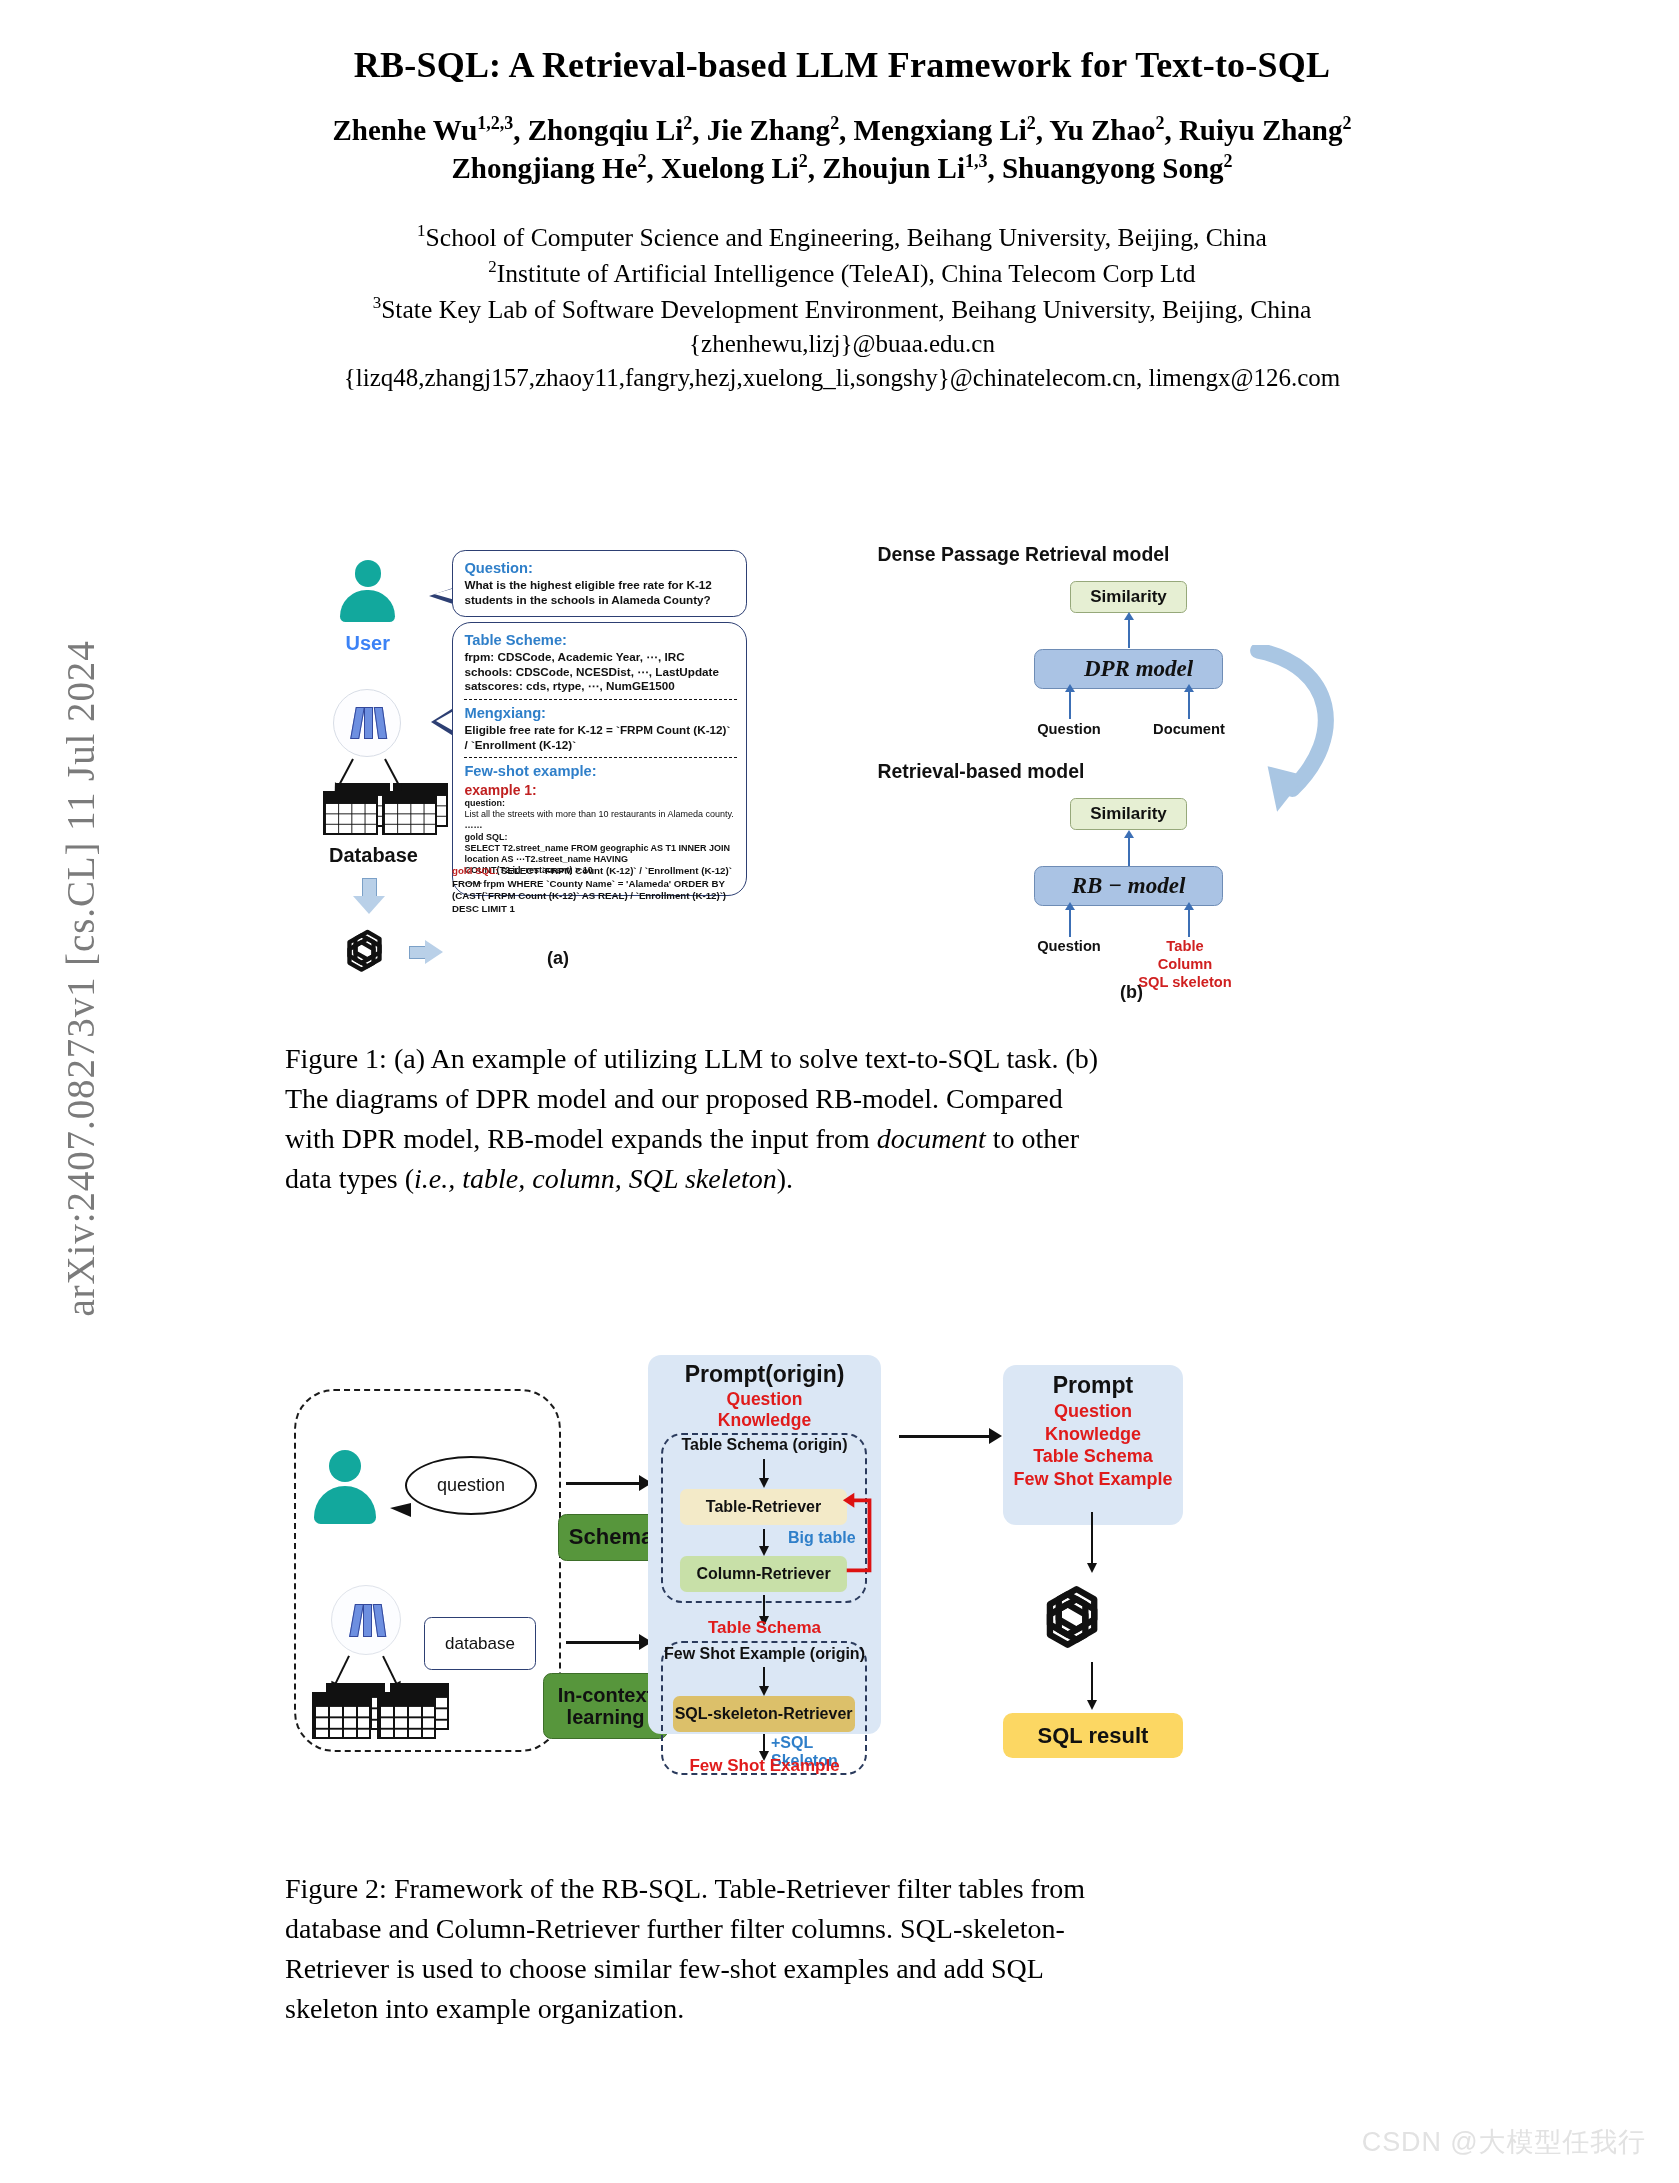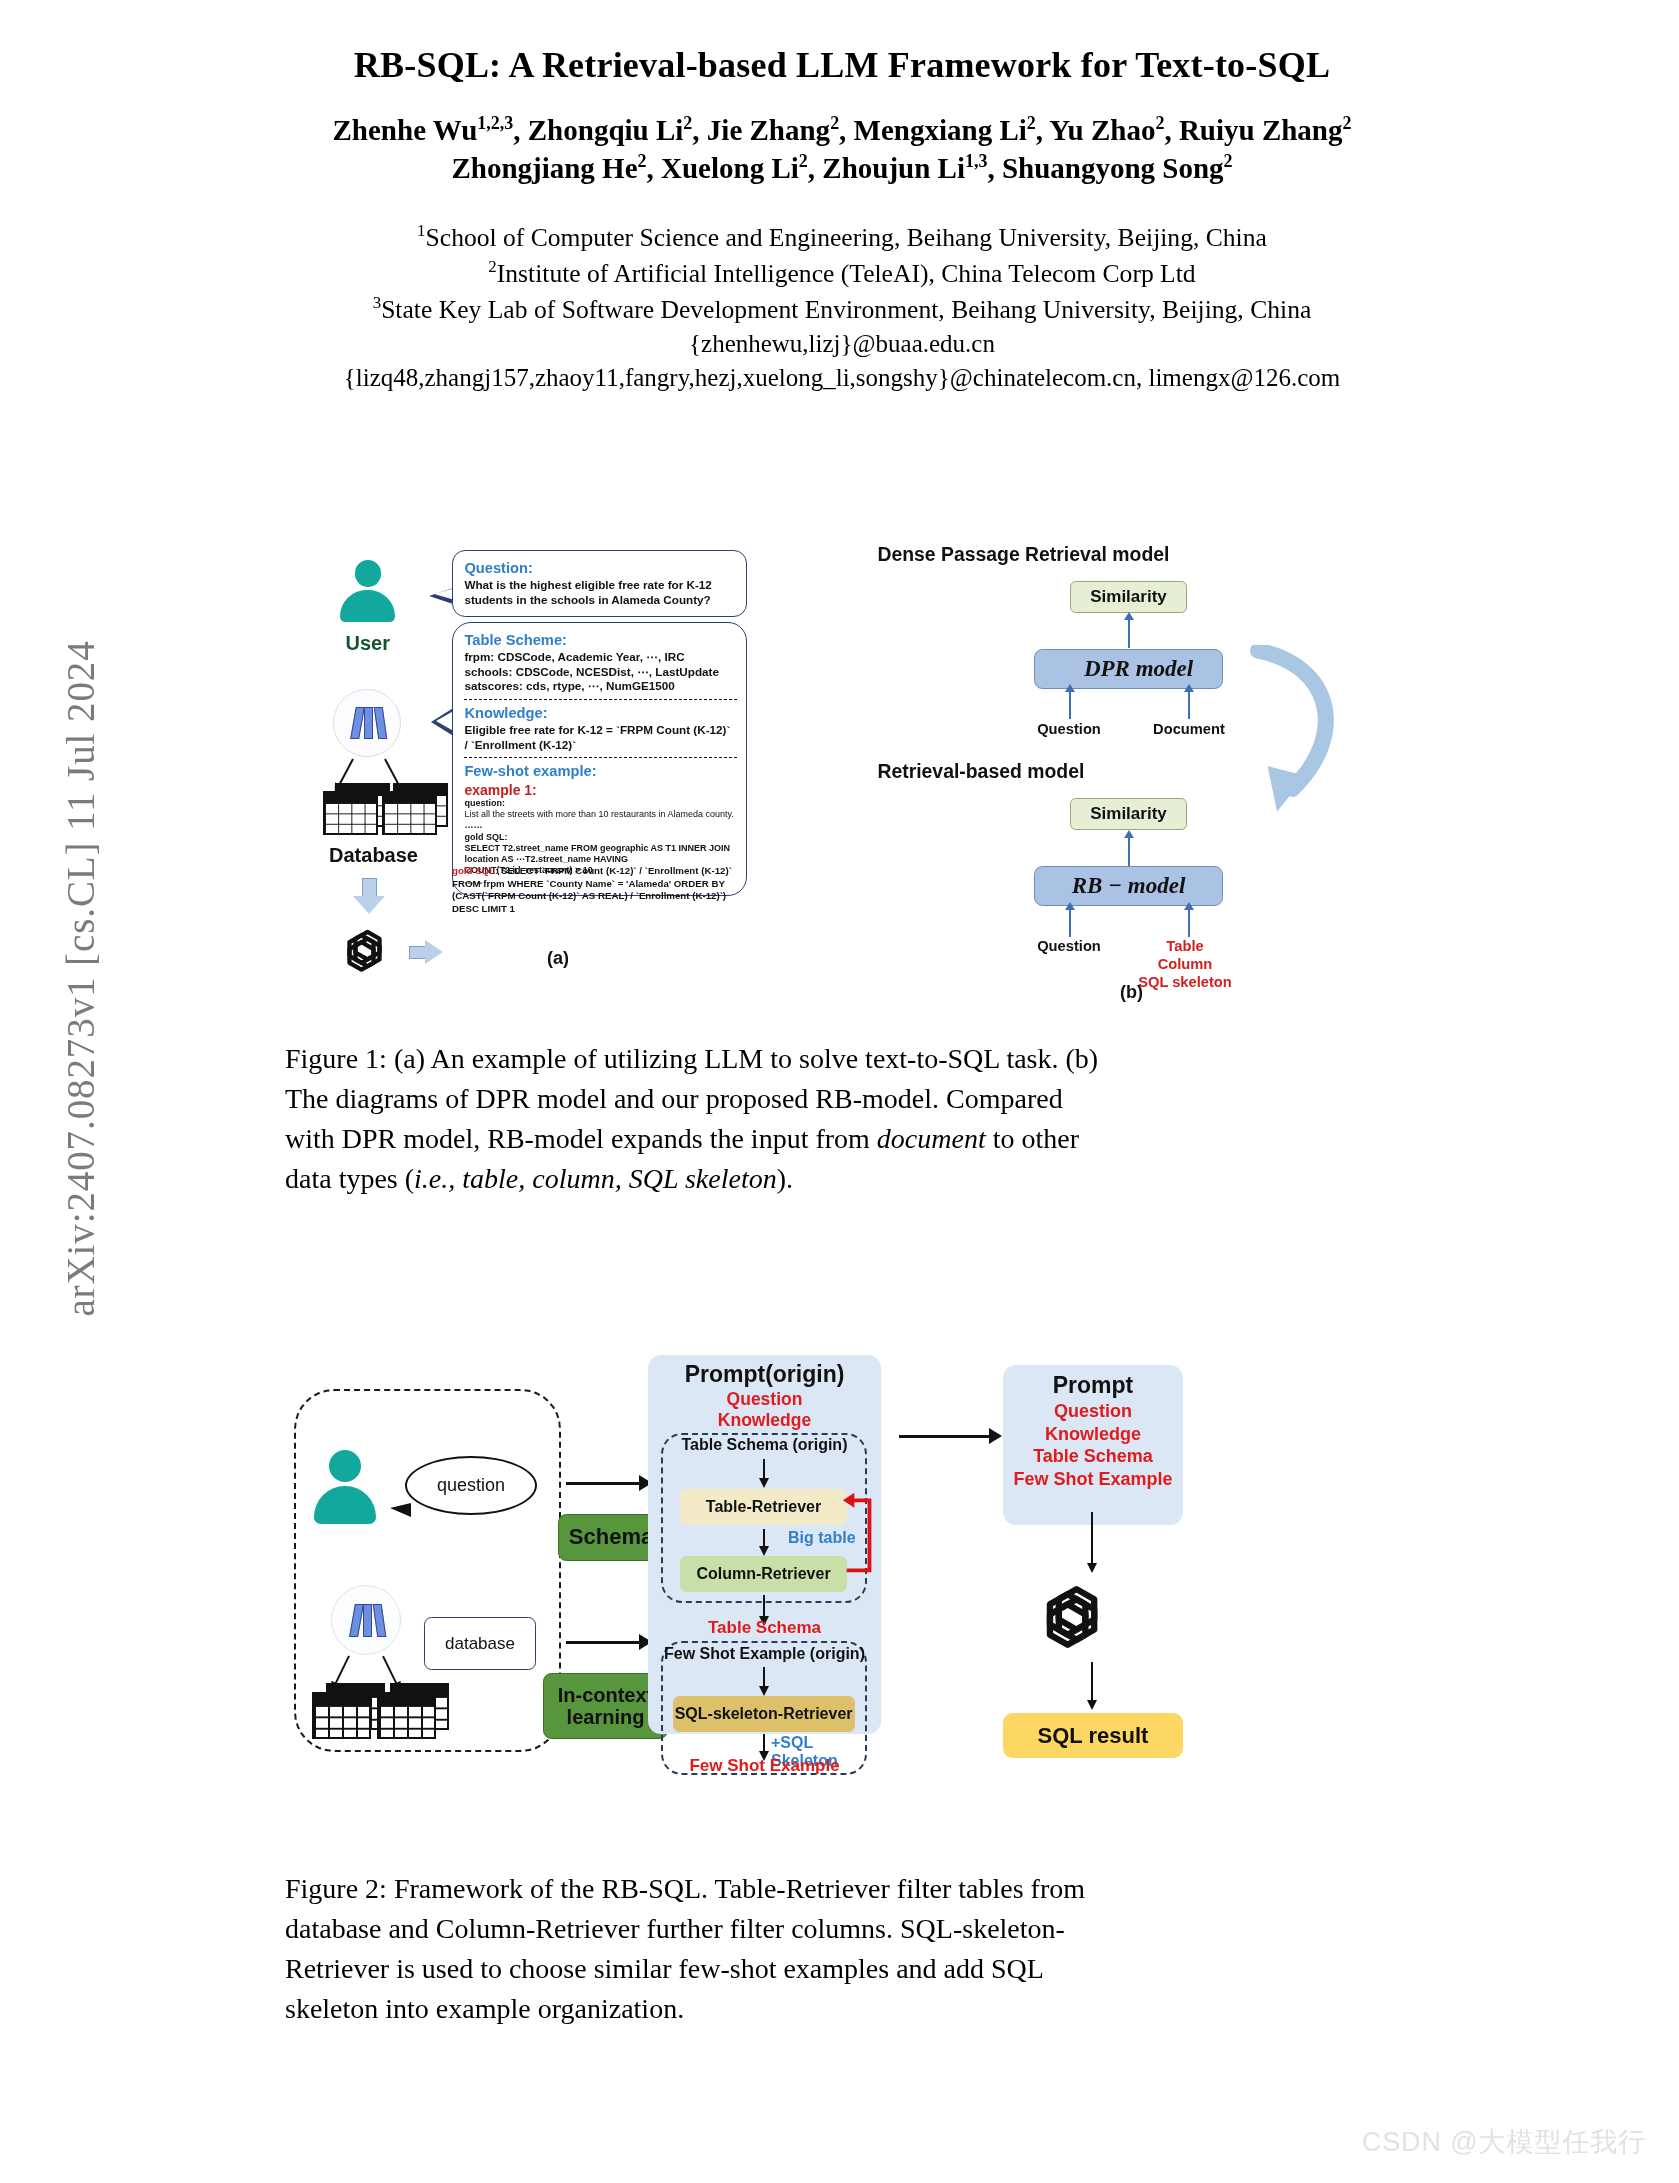--- a/index.html
+++ b/index.html
@@ -90,21 +90,21 @@
   .user-icon .body{
     position:absolute; left:1.9px; top:30px;
     width:55px; height:32px;
     background:#12a89d;
     border-radius:27.4px 27.4px 5.7px 5.7px;
   }
   .lbl-user{
     position:absolute; left:12.3px; top:93px;
     width:87px; text-align:center;
     font-family:"Liberation Sans", sans-serif;
-    font-size:20px; font-weight:bold; color:#14532d;
+    font-size:20px; font-weight:bold; color:#3b82f6;
   }
 
   
   .db-circle{
     position:absolute; left:21px; top:150px;
     width:68px; height:68px; border-radius:50%;
     border:1.9px solid #d8dde6; background:#fdfdff;
   }
   .db-circle .bk{
     position:absolute; top:17px; width:8.5px; height:32px;
@@ -549,21 +549,21 @@
       </div>
 
       <div class="bub-tail tail-m"></div>
       <div class="bub-tail tail-m-in"></div>
       <div class="bubble bub-main">
         <p class="bl-head">Table Scheme:</p>
         <p class="bl-body">frpm: CDSCode, Academic Year, ⋯, IRC</p>
         <p class="bl-body">schools: CDSCode, NCESDist, ⋯, LastUpdate</p>
         <p class="bl-body">satscores: cds, rtype, ⋯, NumGE1500</p>
         <hr class="dashline">
-        <p class="bl-head">Knowledge:</p>
+        <p class="bl-head">Mengxiang:</p>
         <p class="bl-body">Eligible free rate for K-12 = `FRPM Count (K-12)` / `Enrollment (K-12)`</p>
         <hr class="dashline">
         <p class="bl-head">Few-shot example:</p>
         <p class="bl-red">example 1:</p>
         <p class="bl-tiny">question:</p>
         <p class="bl-tiny bl-tiny-n">List all the streets with more than 10 restaurants in Alameda county.</p>
         <p class="bl-tiny">……</p>
         <p class="bl-tiny">gold SQL:</p>
         <p class="bl-tiny">SELECT T2.street_name FROM geographic AS T1 INNER JOIN location AS ⋯T2.street_name HAVING COUNT(T2.id_restaurant) &gt; 10</p>
         <p class="bl-tiny">……</p>

